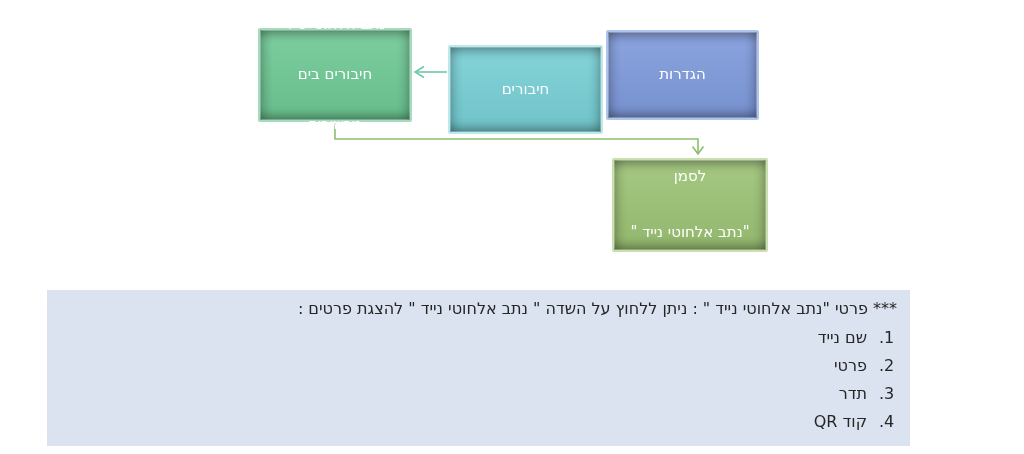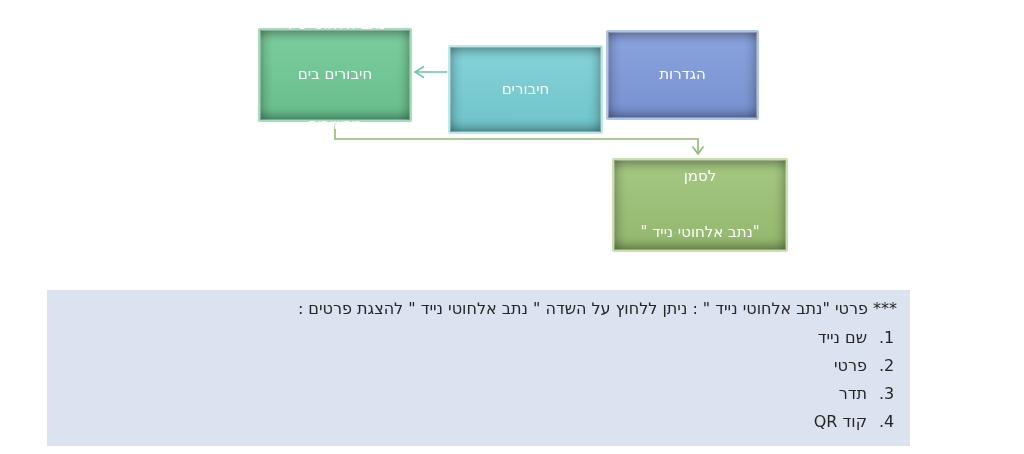--- a/index.html
+++ b/index.html
@@ -20,21 +20,21 @@
       inset 0 10px 8px -5px rgba(0,0,0,0.30),
       inset 0 -10px 8px -5px rgba(0,0,0,0.30),
       inset 10px 0 8px -5px rgba(0,0,0,0.20),
       inset -10px 0 8px -5px rgba(0,0,0,0.20);
     gap: 28px;
   }
   .fc-box .ln{pointer-events:none;}
   #box-settings   {left:606px;top:30px;width:153px;height:90px;background-color:#7E9ADC;border:2px solid #AFC3EC;}
   #box-connections{left:448px;top:45px;width:155px;height:89px;background-color:#76CFD5;border:2px solid #BCE9EC;}
   #box-router     {left:258px;top:28px;width:154px;height:94px;background-color:#6EC894;border:2px solid #A5DCBE;}
-  #box-mark       {left:612px;top:158px;width:176px;height:94px;background-color:#9BC274;border:2px solid #C9DFAF;}
+  #box-mark       {left:612px;top:158px;width:156px;height:94px;background-color:#9BC274;border:2px solid #C9DFAF;}
   #box-mark .ln{line-height:1.85;font-size:15px;}
   
   #connectors{position:absolute;left:0;top:0;width:1024px;height:280px;pointer-events:none;}
   
   #notes{
     position:absolute;left:47px;top:290px;width:863px;min-height:143px;
     background:#DBE3F1;box-sizing:border-box;
     padding:8px 13px 10px 13px;
     direction:rtl;text-align:right;
     color:#262626;font-size:16px;

